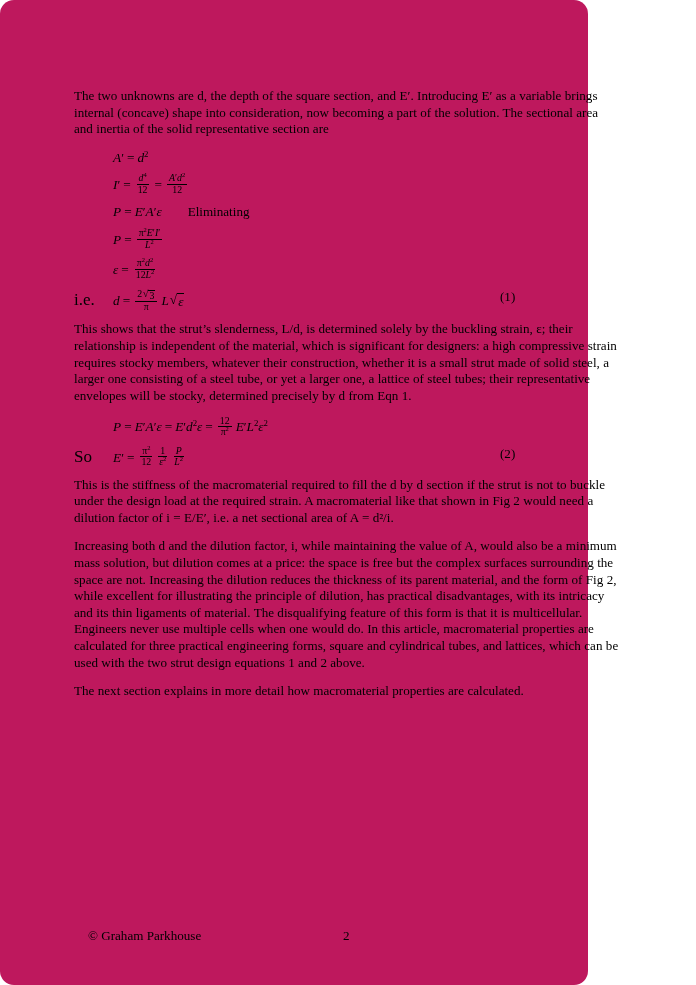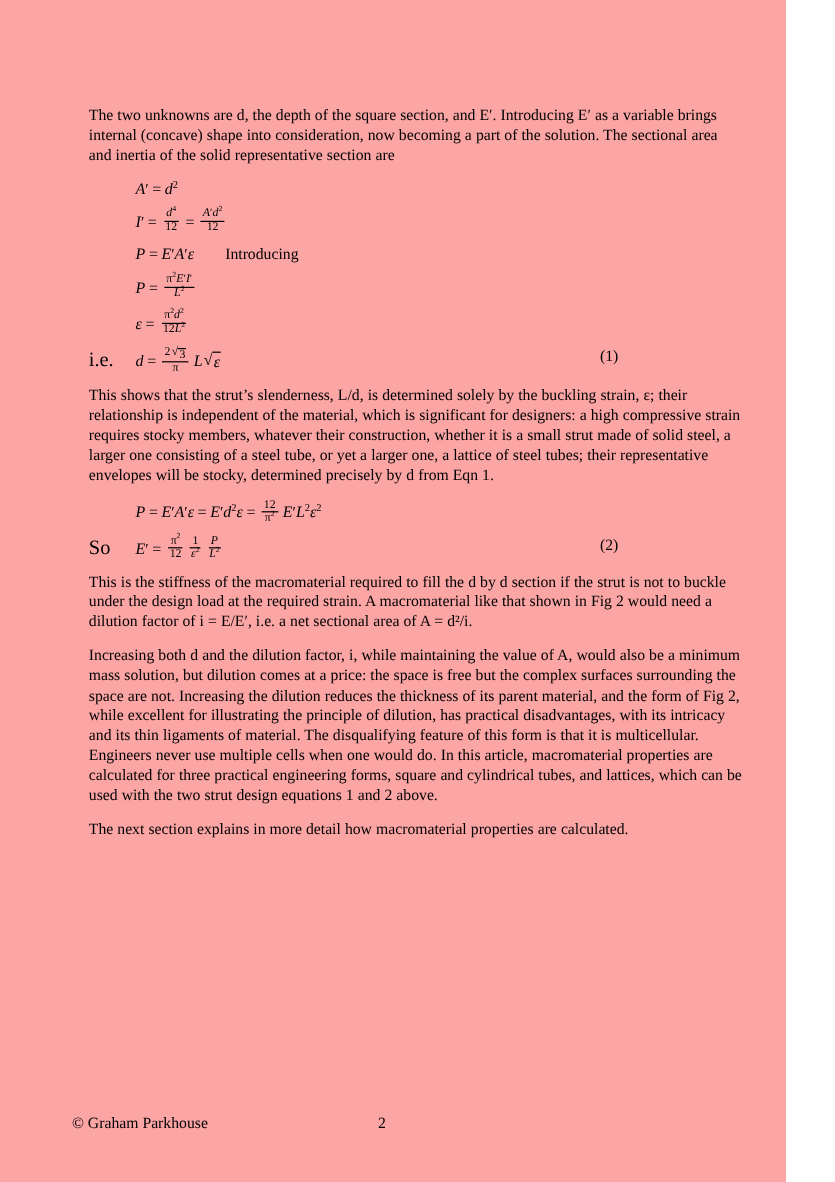--- a/index.html
+++ b/index.html
@@ -11,23 +11,24 @@
     width: 696px;
     height: 985px;
     position: relative;
     font-family: "Liberation Serif", "DejaVu Serif", serif;
     color: #000000;
     overflow: hidden;
   }
   .page {
     position: absolute;
     left: 0; top: 0;
-    width: 655px;
+    width: 588px;
     height: 985px;
-    background: #fca5a5;
+    background: #be185d;
+    border-radius: 14px;
   }
   .content {
     position: absolute;
     left: 74px;
     top: 88px;
     width: 546px;
   }
   p.para {
     margin: 0 0 12px 0;
     font-size: 13.1px;
@@ -123,21 +124,21 @@
     margin-left: 1px;
   }
   .sqrt .radical { font-style: normal; }
   .sqrt .rad-body {
     border-top: 1px solid #000;
     padding: 0 1px 0 1px;
     margin-top: 1px;
   }
   .footer {
     position: absolute;
-    left: 60px;
+    left: 88px;
     top: 928px;
     width: 546px;
     font-size: 13.1px;
     display: flex;
     align-items: center;
   }
   .footer .f-left { flex: 0 0 255px; }
   .footer .f-center { flex: 0 0 110px; text-align: left; }
   .footer .f-right { flex: 1 1 auto; text-align: right; }
 </style>
@@ -179,21 +180,21 @@
 
 
     <div class="eqblock">
       <div class="eqline">
         <span class="eq-indent"></span>
         <span class="math">
           <span>P</span>
             <span class="op">=</span>
             <span>E<span class="prime">′</span>A<span class="prime">′</span><span class="greek">ε</span></span>
         </span>
-        <span class="eq-desc">Introducing</span>
+        <span class="eq-desc">Eliminating</span>
       </div>
       <div class="eqline">
         <span class="eq-indent"></span>
         <span class="math">
           <span>P</span>
             <span class="op">=</span>
           <span class="frac">
               <span class="num"><span class="up">π</span><sup class="spn">2</sup>E<span class="prime">′</span>I<span class="prime">′</span></span>
               <span class="den">L<sup class="spn">2</sup></span>
             </span>

